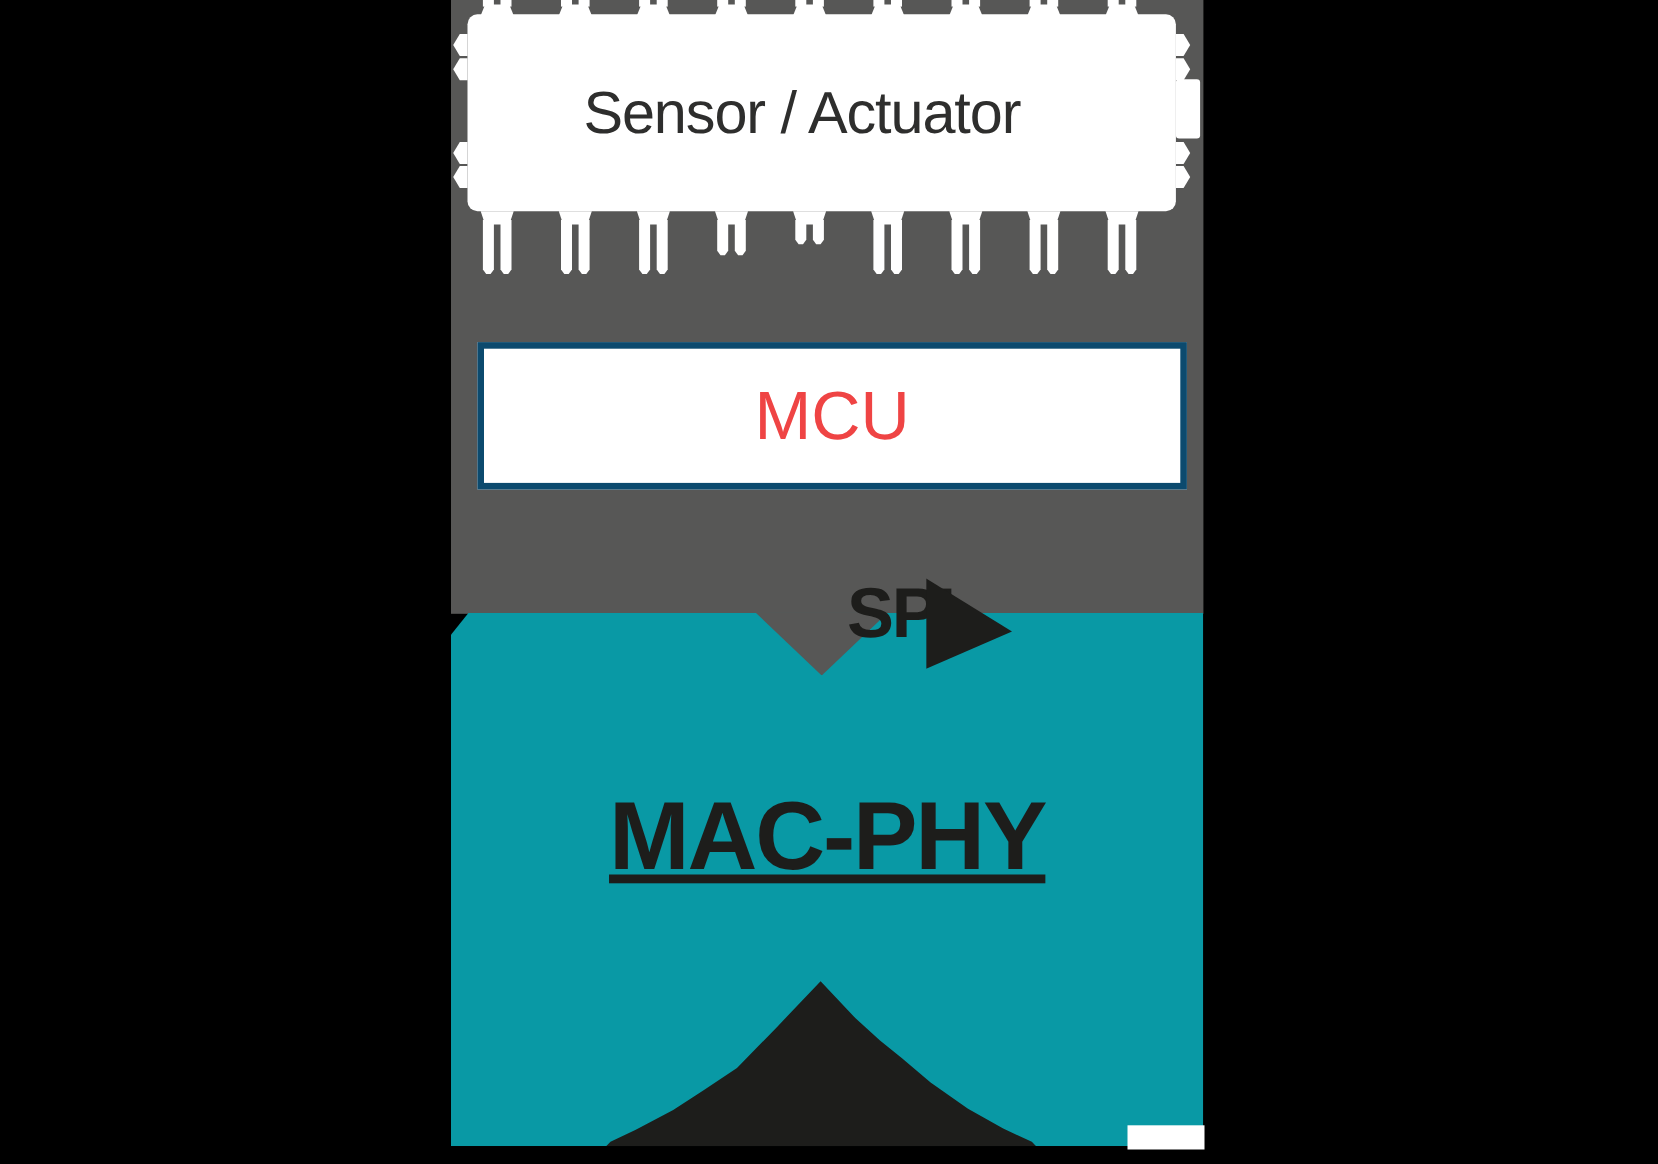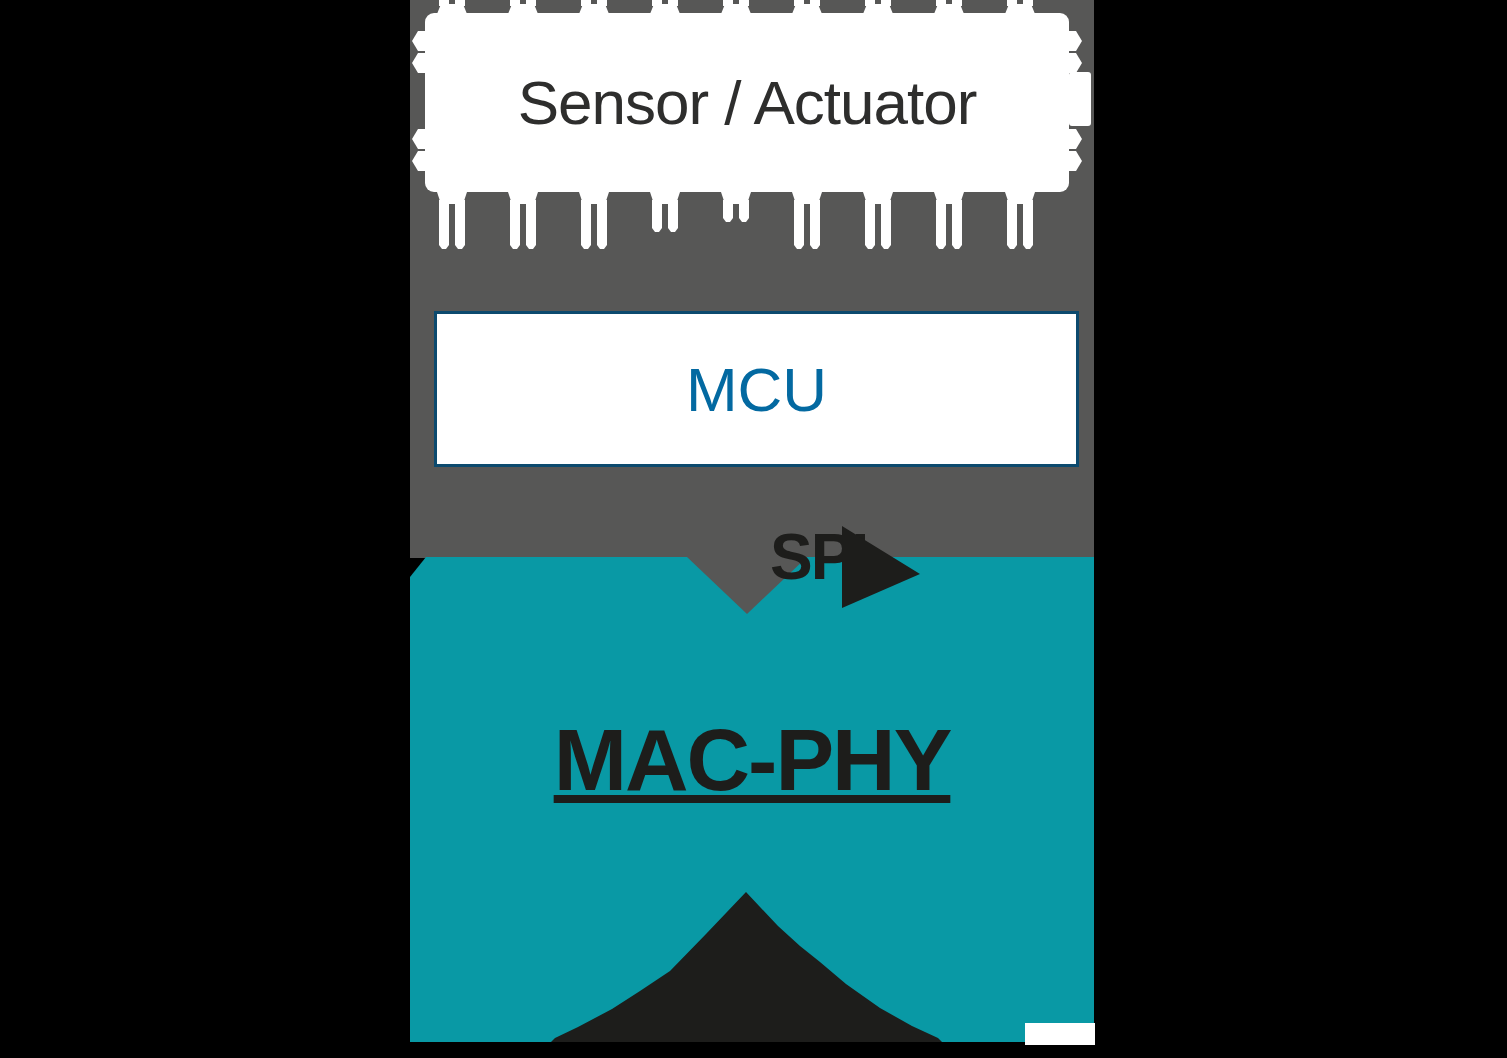--- a/index.html
+++ b/index.html
@@ -6,29 +6,29 @@
   .stage{
     position:relative;width:1507px;height:1058px;overflow:hidden;
     background:#000;font-family:"Liberation Sans",sans-serif;
   }
   .gray-column{
     position:absolute;left:410px;top:0;width:684px;height:558px;
     background:#575756;
   }
   .chip-svg{position:absolute;left:405px;top:0;width:695px;height:260px;}
   .chip-label{
-    position:absolute;left:425px;top:13px;width:644px;height:179px;
+    position:absolute;left:407px;top:13px;width:644px;height:179px;
     display:flex;align-items:center;justify-content:center;
-    font-size:62px;letter-spacing:-1px;color:#2e2e2d;
+    font-size:54px;letter-spacing:-1px;color:#2e2e2d;
   }
   .mcu-box{
-    position:absolute;left:434px;top:311px;width:645px;height:156px;
-    background:#ffffff;border:3px solid #0c4a6e;box-sizing:border-box;
+    position:absolute;left:434px;top:311px;width:645px;height:134px;
+    background:#ffffff;border:6px solid #0c4a6e;box-sizing:border-box;
     display:flex;align-items:center;justify-content:center;
-    font-size:62px;color:#0369a1;
+    font-size:62px;color:#ef4444;
   }
   .teal-box{
     position:absolute;left:410px;top:557px;width:684px;height:485px;
     background:#0999a5;
     clip-path:polygon(0 20px,16px 0,100% 0,100% 100%,0 100%);
   }
   .spi-notch{
     position:absolute;left:687px;top:557px;width:120px;height:57px;
     background:#575756;
     clip-path:polygon(0 0,100% 0,50% 100%);

